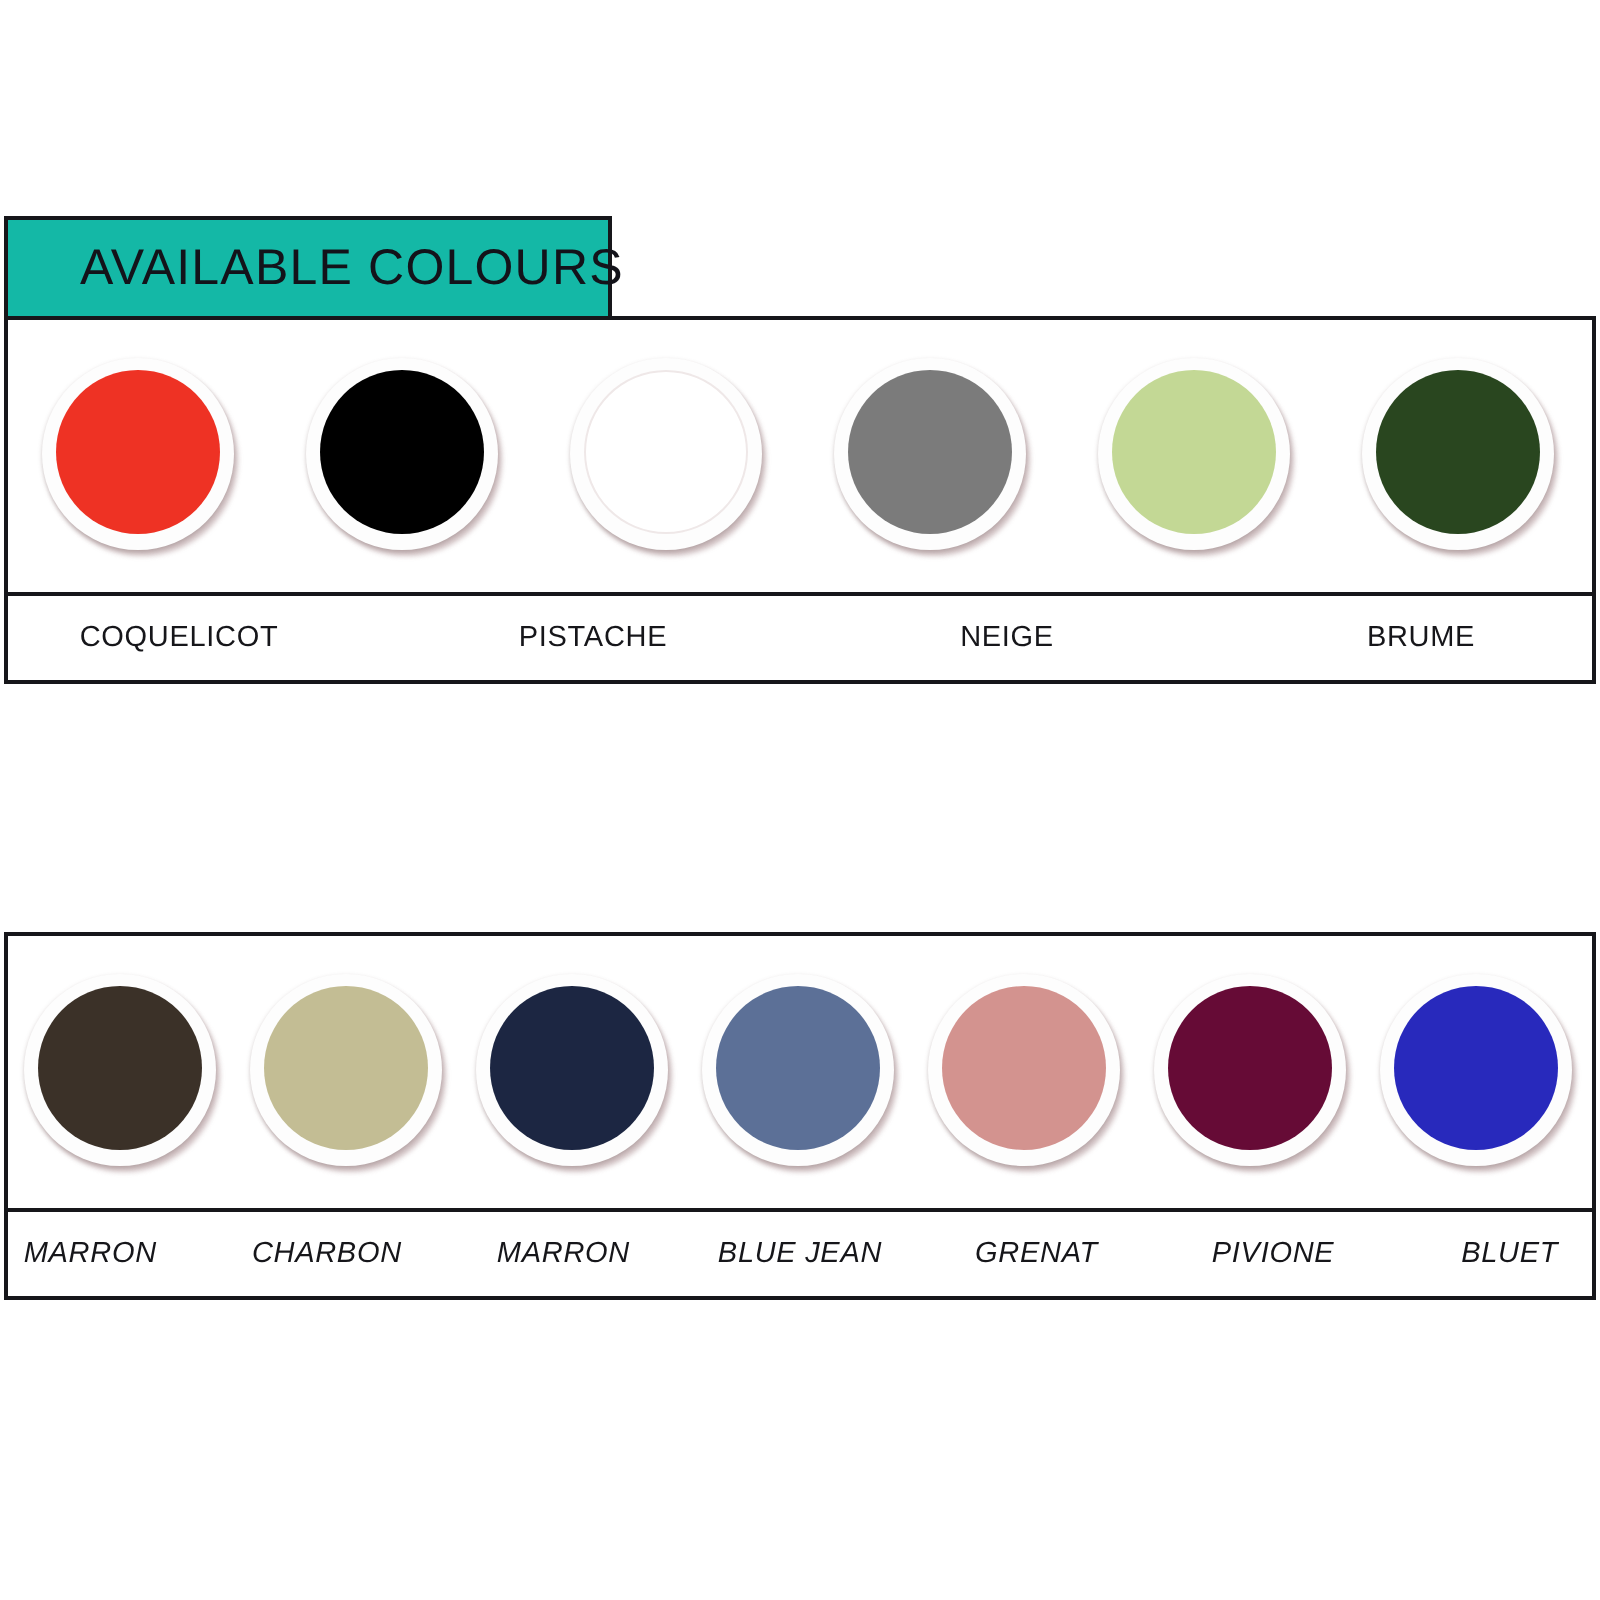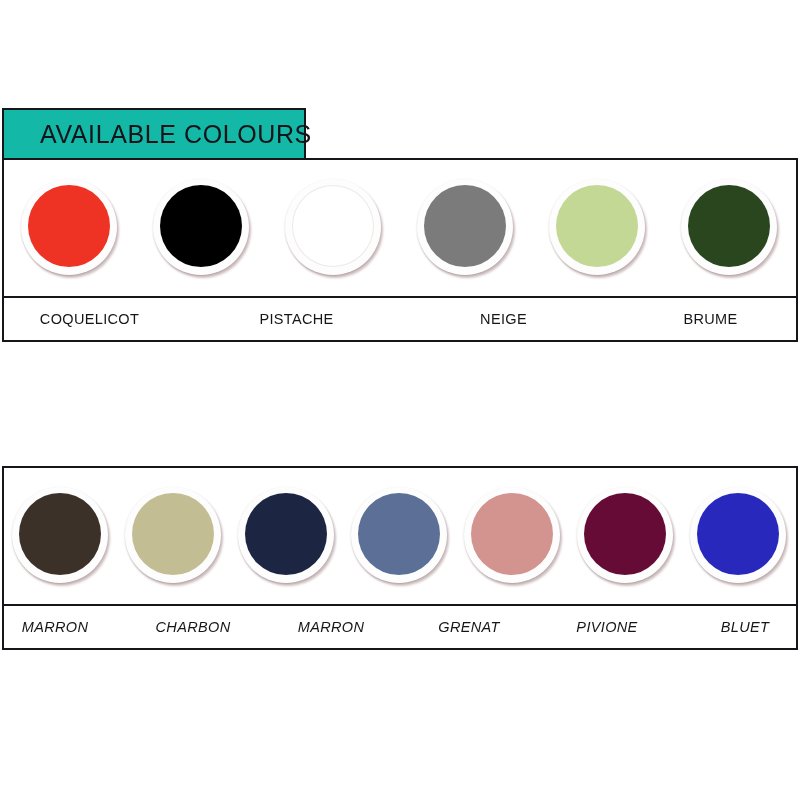--- a/index.html
+++ b/index.html
@@ -262,20 +262,23 @@
         <div class="label-cell">
           <span class="label-text">MARRON</span>
         </div>
         <div class="label-cell">
           <span class="label-text">CHARBON</span>
         </div>
         <div class="label-cell">
           <span class="label-text">MARRON</span>
         </div>
         <div class="label-cell">
+          <span class="label-text">BLUE JEAN</span>
+        </div>
+        <div class="label-cell">
           <span class="label-text">GRENAT</span>
         </div>
         <div class="label-cell">
           <span class="label-text">PIVIONE</span>
         </div>
         <div class="label-cell">
           <span class="label-text">BLUET</span>
         </div>
       </div>
   </div>

